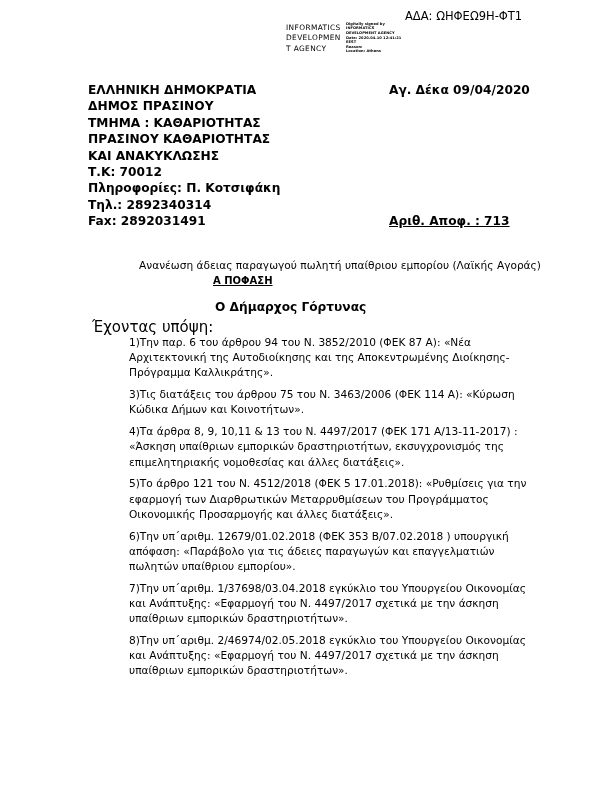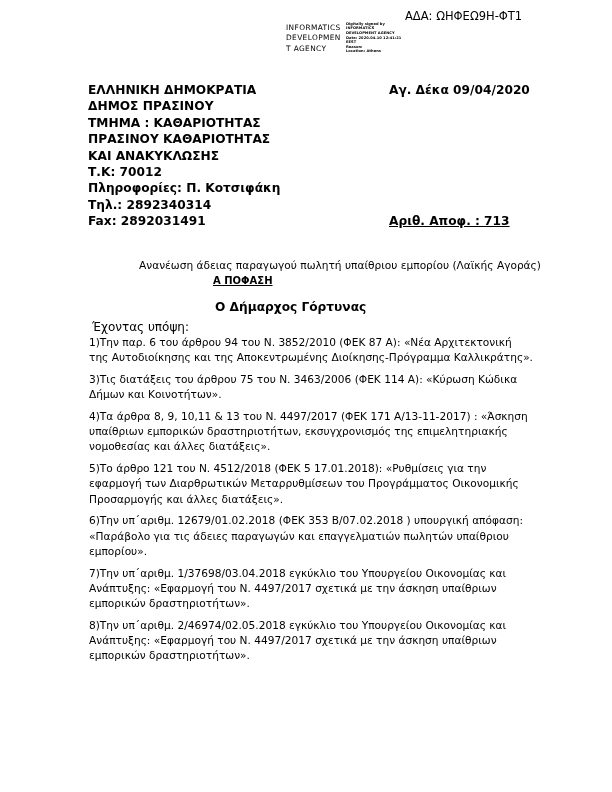--- a/index.html
+++ b/index.html
@@ -115,37 +115,38 @@
     line-height: 15px;
     font-weight: 700;
     white-space: nowrap;
   }
 
   
   .regard {
     position: absolute;
     left: 92px;
     top: 320px;
-    font-size: 12px;
+    font-size: 15px;
     line-height: 14px;
     white-space: nowrap;
   }
 
   
   .items {
     position: absolute;
     left: 89px;
     top: 335px;
     width: 444px;
   }
   .item {
     font-size: 10.6px;
     line-height: 15.2px;
     text-align: left;
     margin-bottom: 6.6px;
+    margin-left: 40px;
   }
   .item p { margin: 0; }
 </style>
 </head>
 <body>
 
 <div class="sig-block">
   <div class="sig-title">
     <div>INFORMATICS</div>
     <div>DEVELOPMEN</div>

